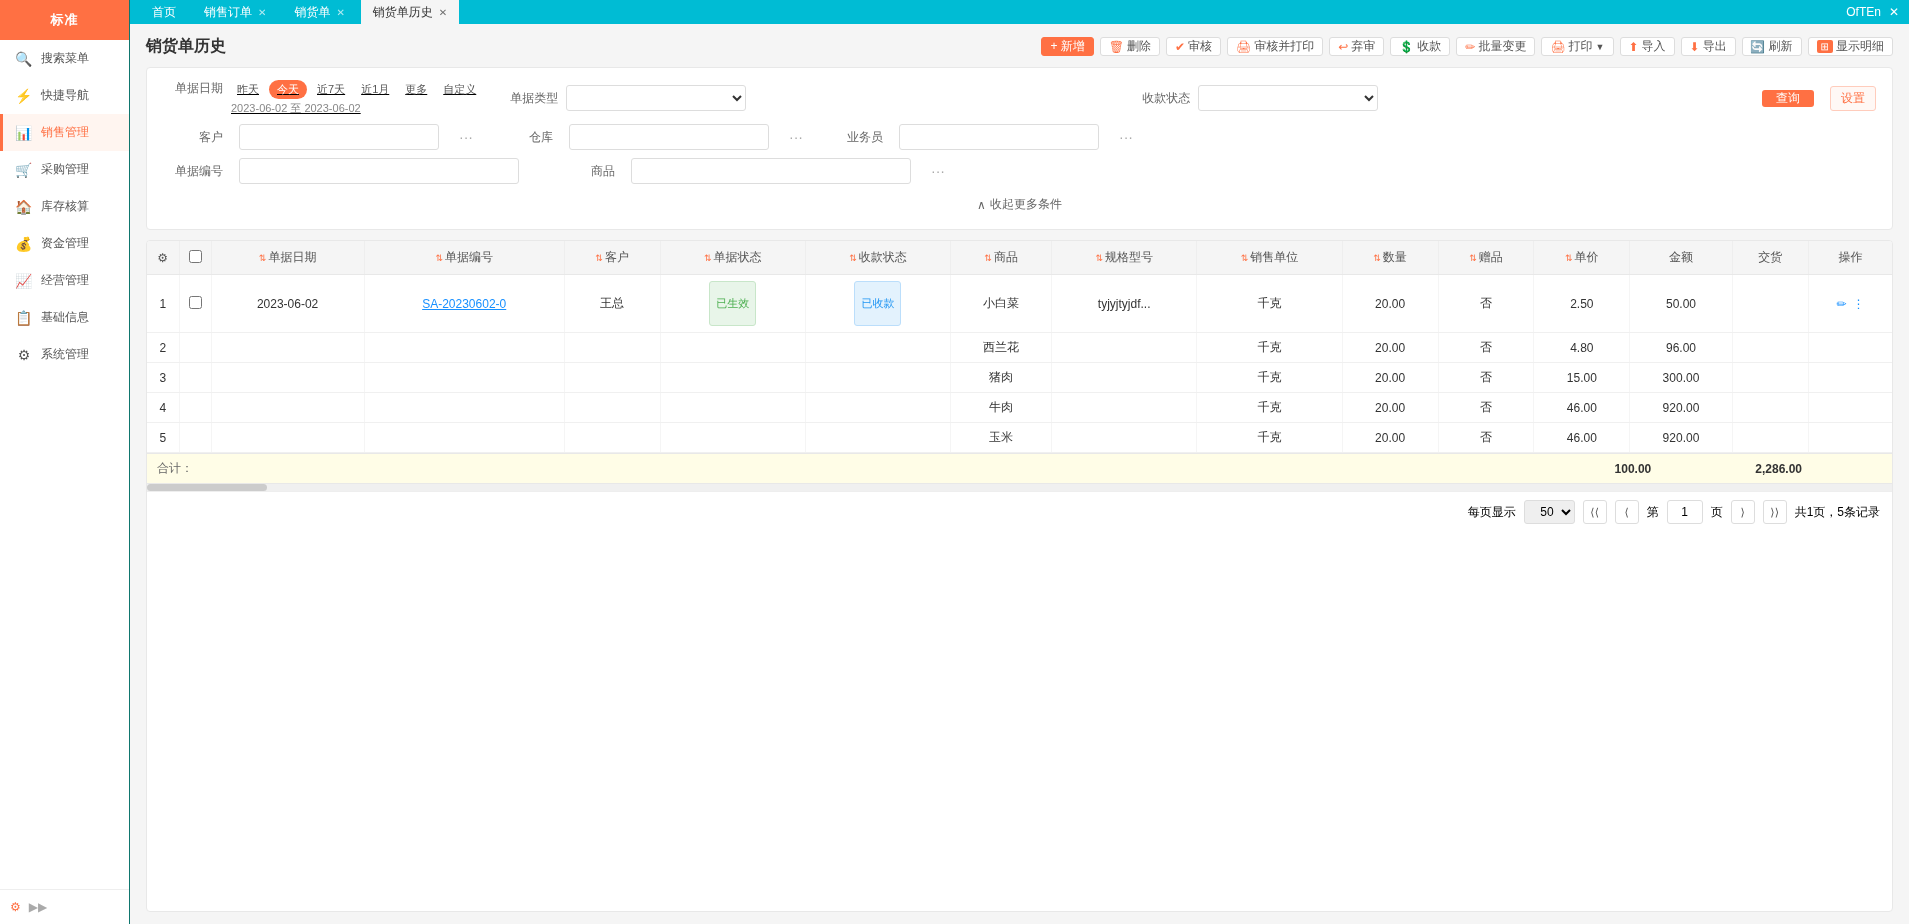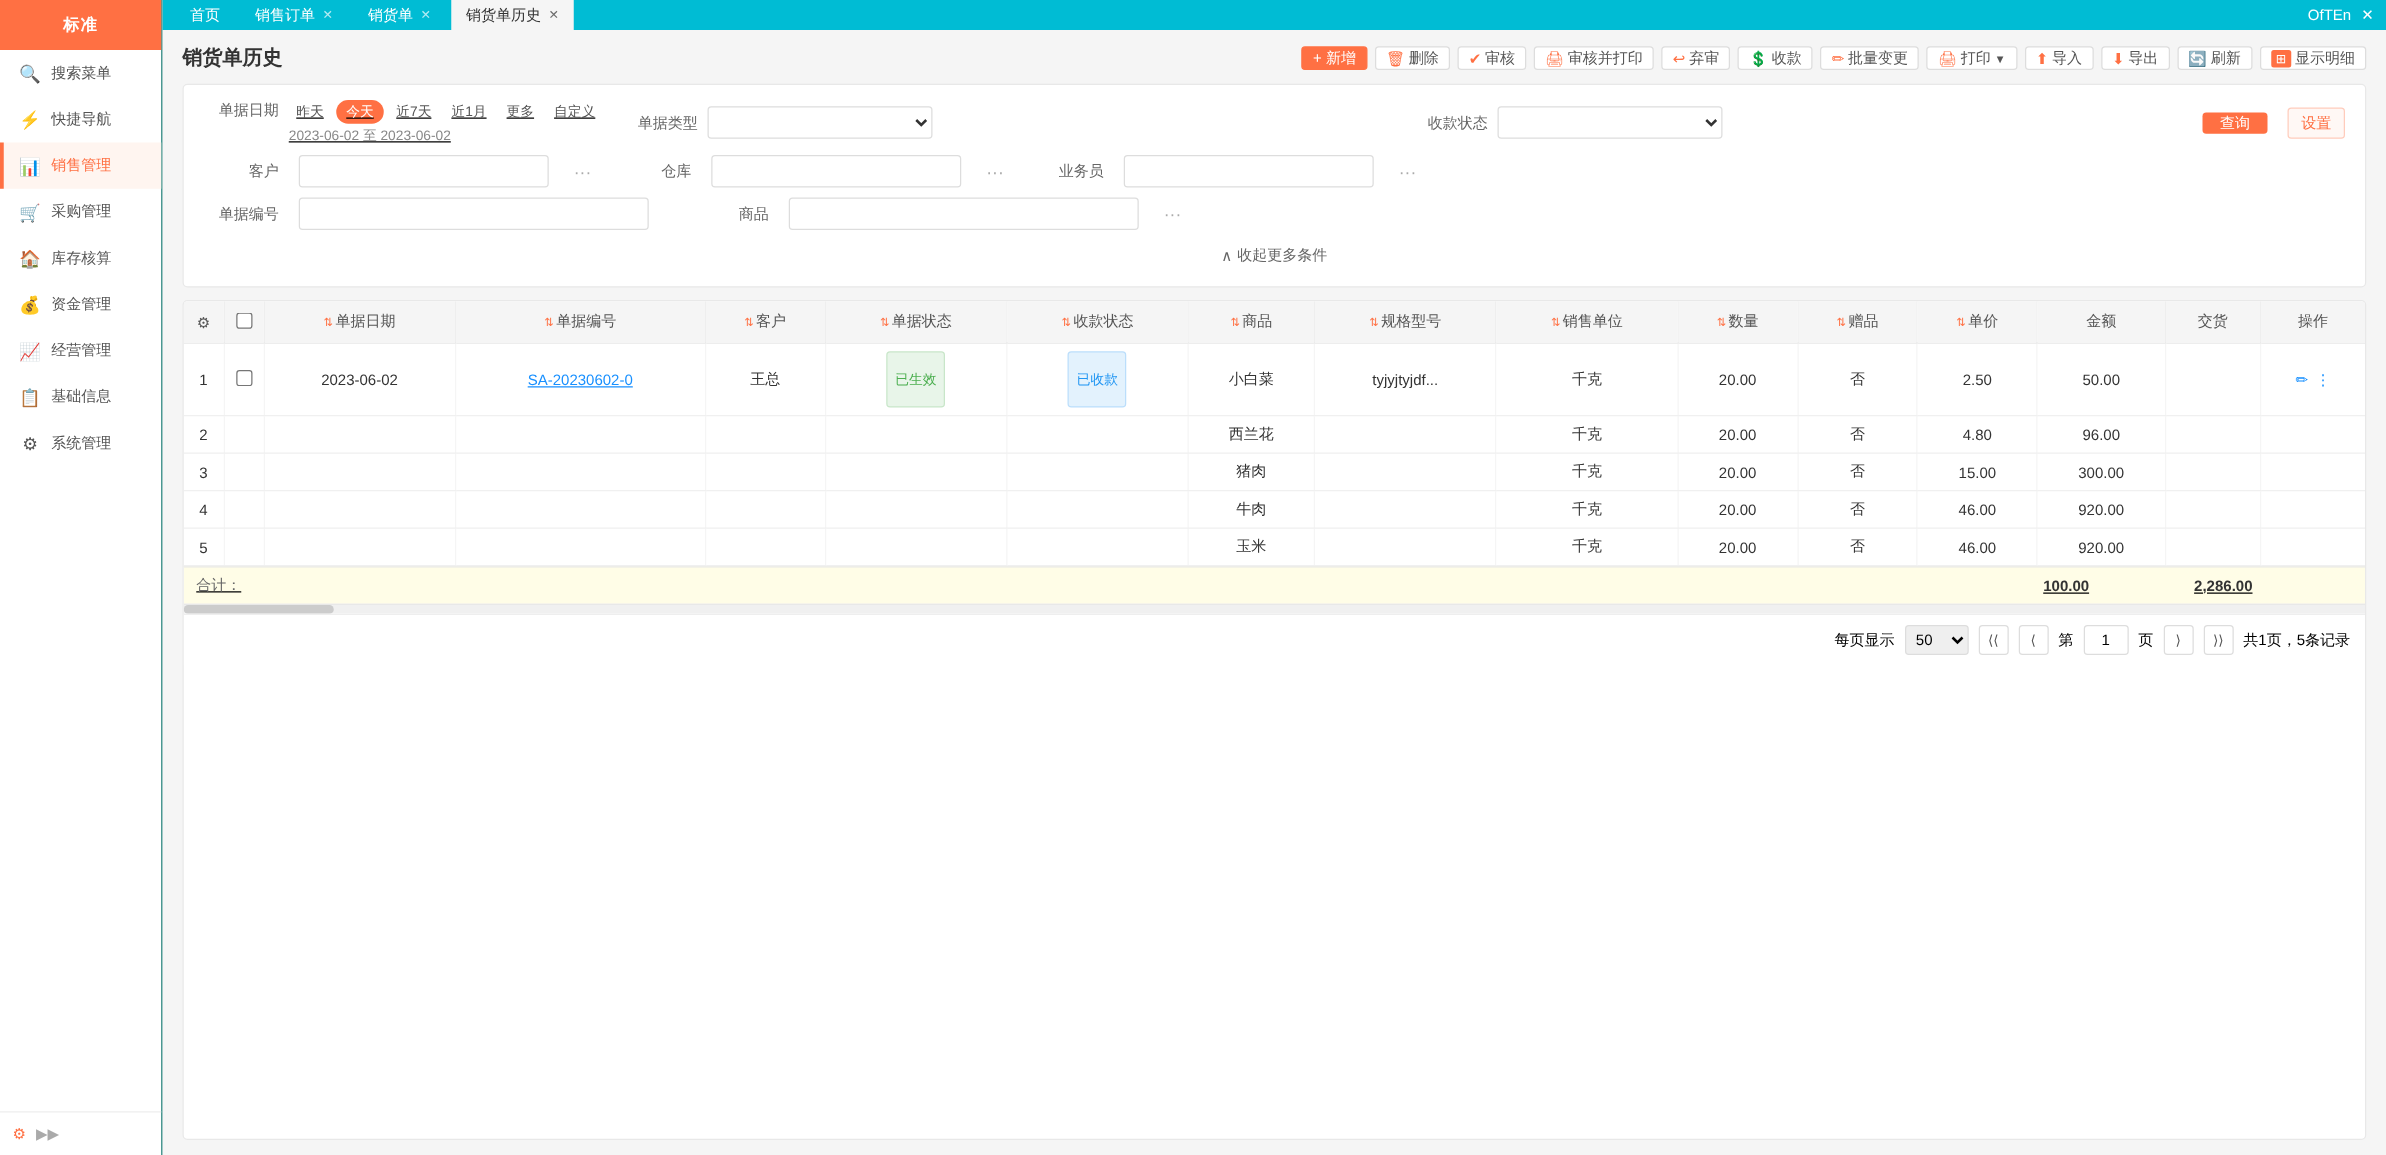--- a/index.html
+++ b/index.html
@@ -269,21 +269,20 @@
     .link { color: #1890ff; cursor: pointer; text-decoration: underline; }
 
     
     .summary-bar {
       background: #fffde7;
       border-top: 1px solid #e8e8e8;
       padding: 6px 10px;
       display: flex;
       align-items: center;
       gap: 20px;
-      text-decoration: underline;
     }
     .summary-label { color: #666; }
     .summary-val { color: #333; font-weight: bold; }
 
     
     .pagination {
       display: flex;
       align-items: center;
       justify-content: flex-end;
       padding: 8px 12px;
@@ -310,20 +309,21 @@
       text-align: center;
       border-radius: 3px;
       font-size: 12px;
     }
     .page-size-select {
       height: 24px;
       border: 1px solid #ddd;
       border-radius: 3px;
       padding: 0 4px;
       font-size: 12px;
+      text-align: right;
     }
     .settings-btn {
       background: #fff;
       border: 1px solid #ddd;
       padding: 3px 10px;
       border-radius: 3px;
       cursor: pointer;
       color: #555;
       font-size: 12px;
     }
@@ -658,21 +658,21 @@
       <td>920.00</td>
       <td></td>
       <td></td>
     </tr>
           </tbody>
       </table>
 
       <div class="summary-bar">
         <span class="summary-label">合计：</span>
         <span style="flex:1;"></span>
-        <span style="margin-right:64px;display:flex;gap:4px;align-items:center;">
+        <span style="margin-right:84px;display:flex;gap:4px;align-items:center;">
           <span class="summary-val">100.00</span>
         </span>
         <span style="margin-right:80px;display:flex;gap:4px;align-items:center;">
           <span class="summary-val">2,286.00</span>
         </span>
       </div>
 
       <div class="scrollbar-area">
         <div class="scrollbar-thumb"></div>
       </div>

